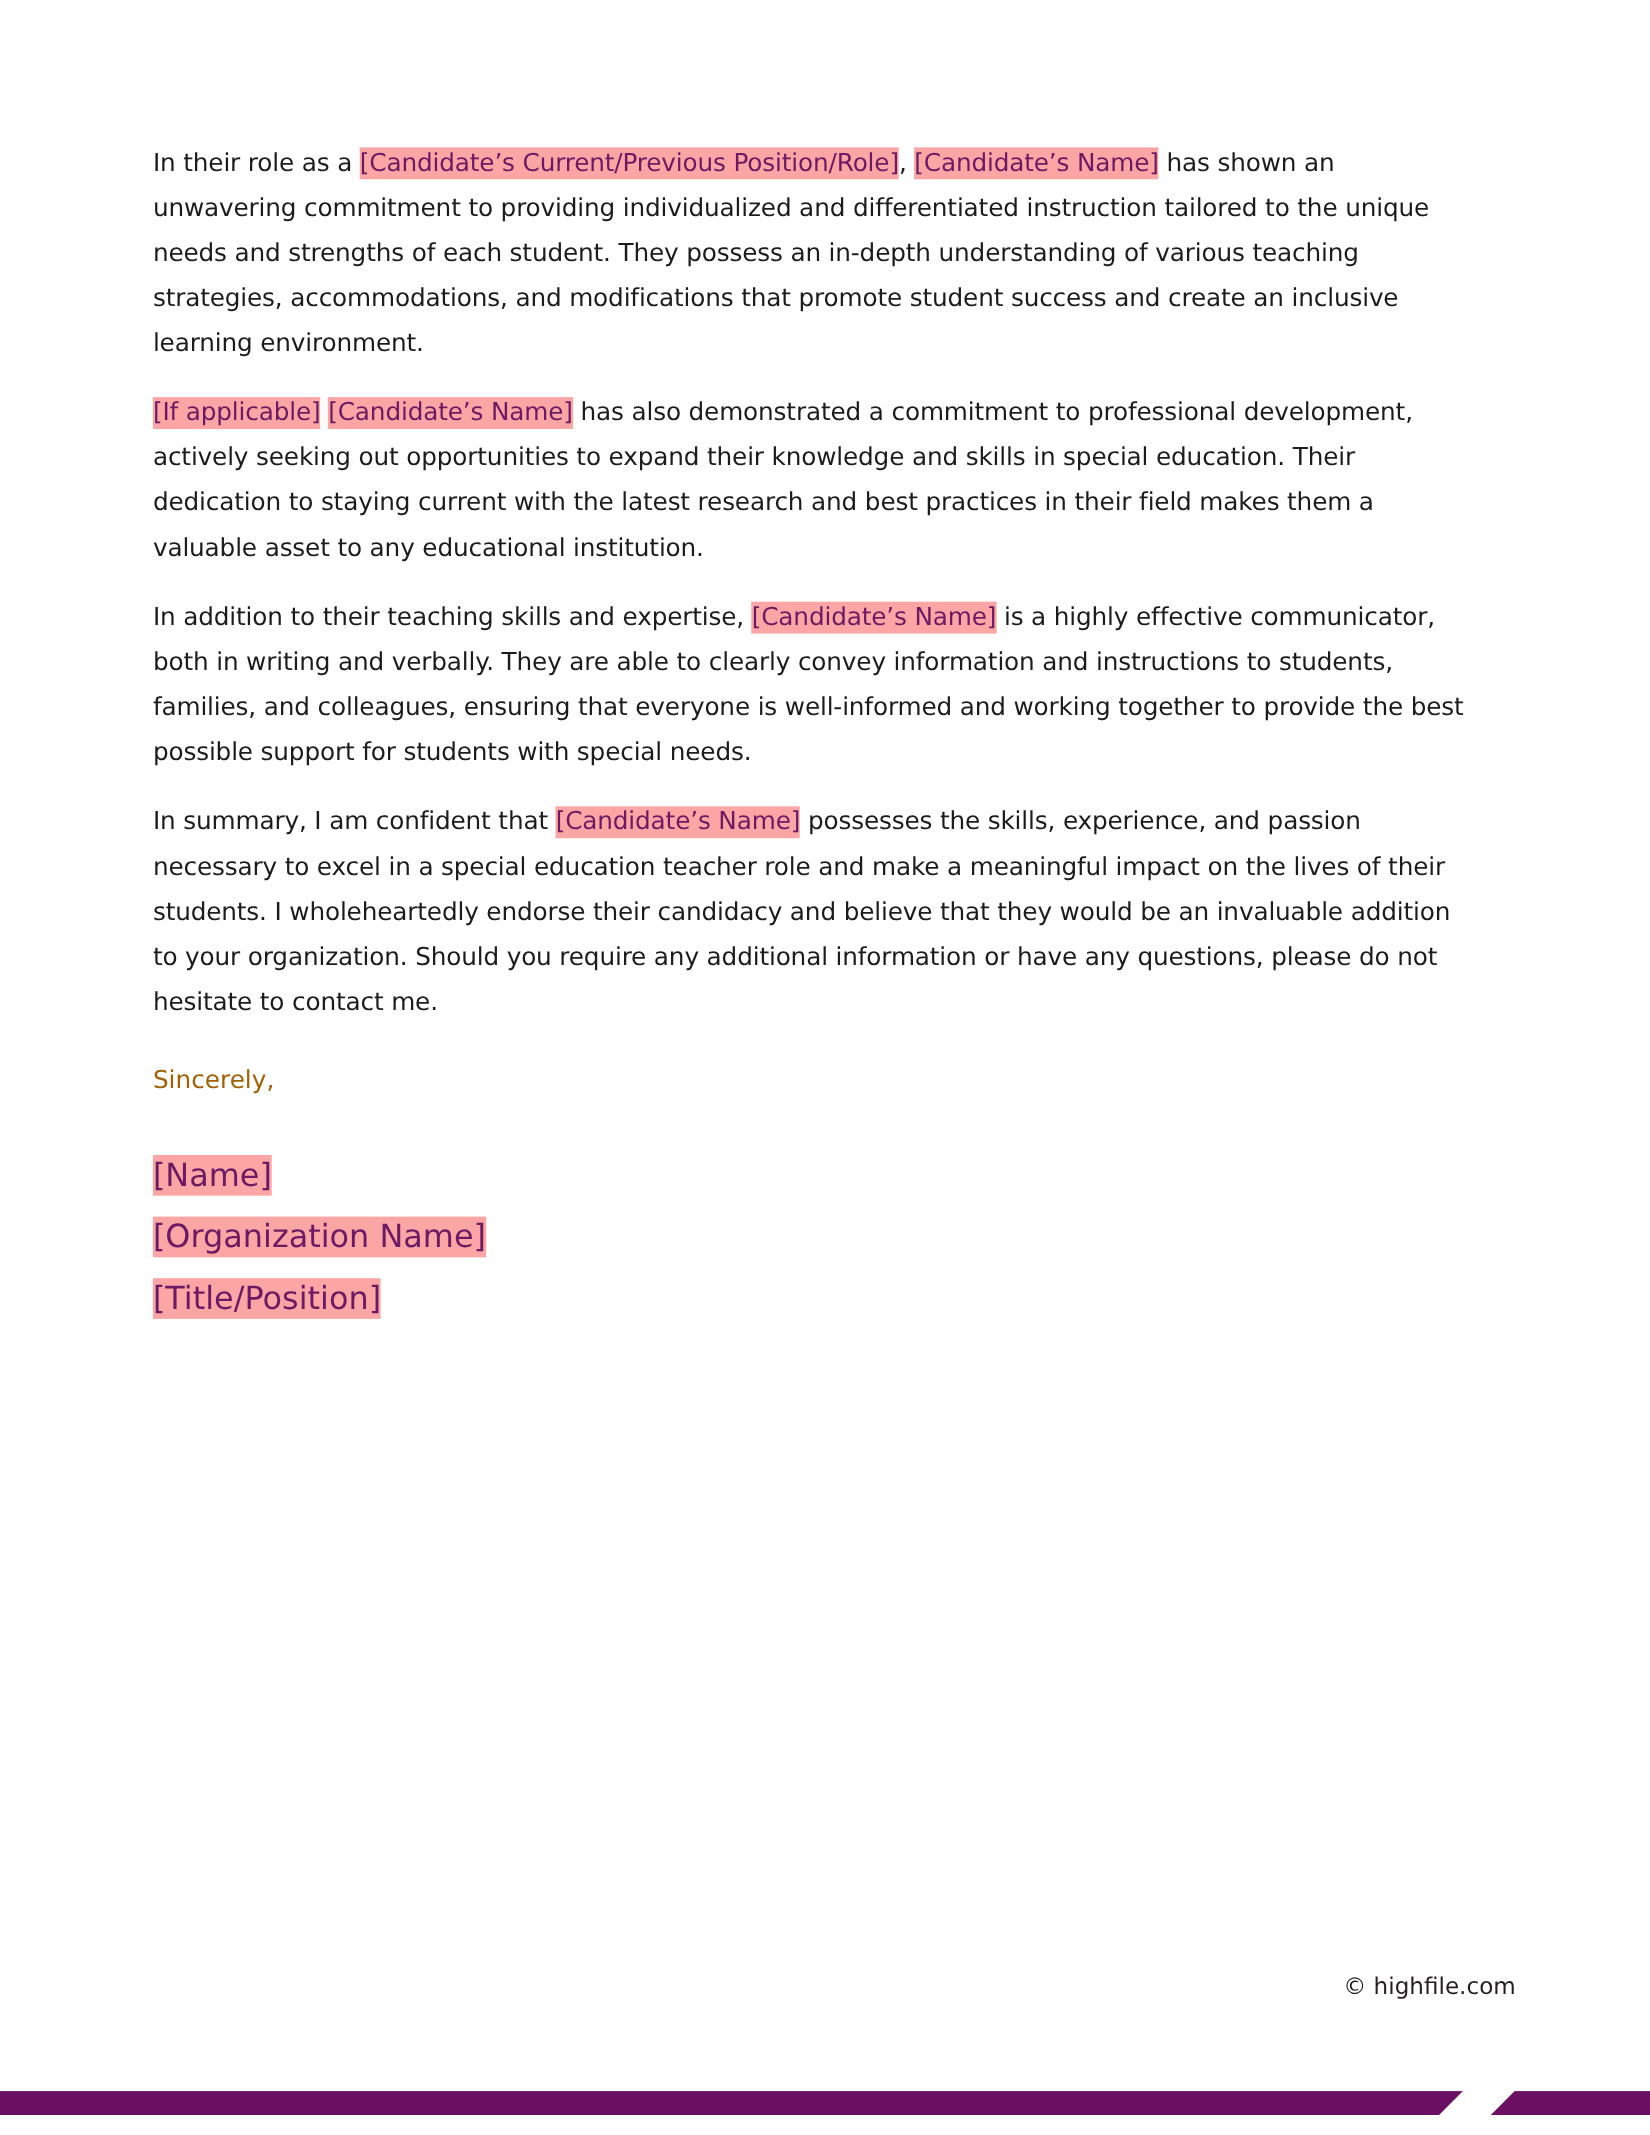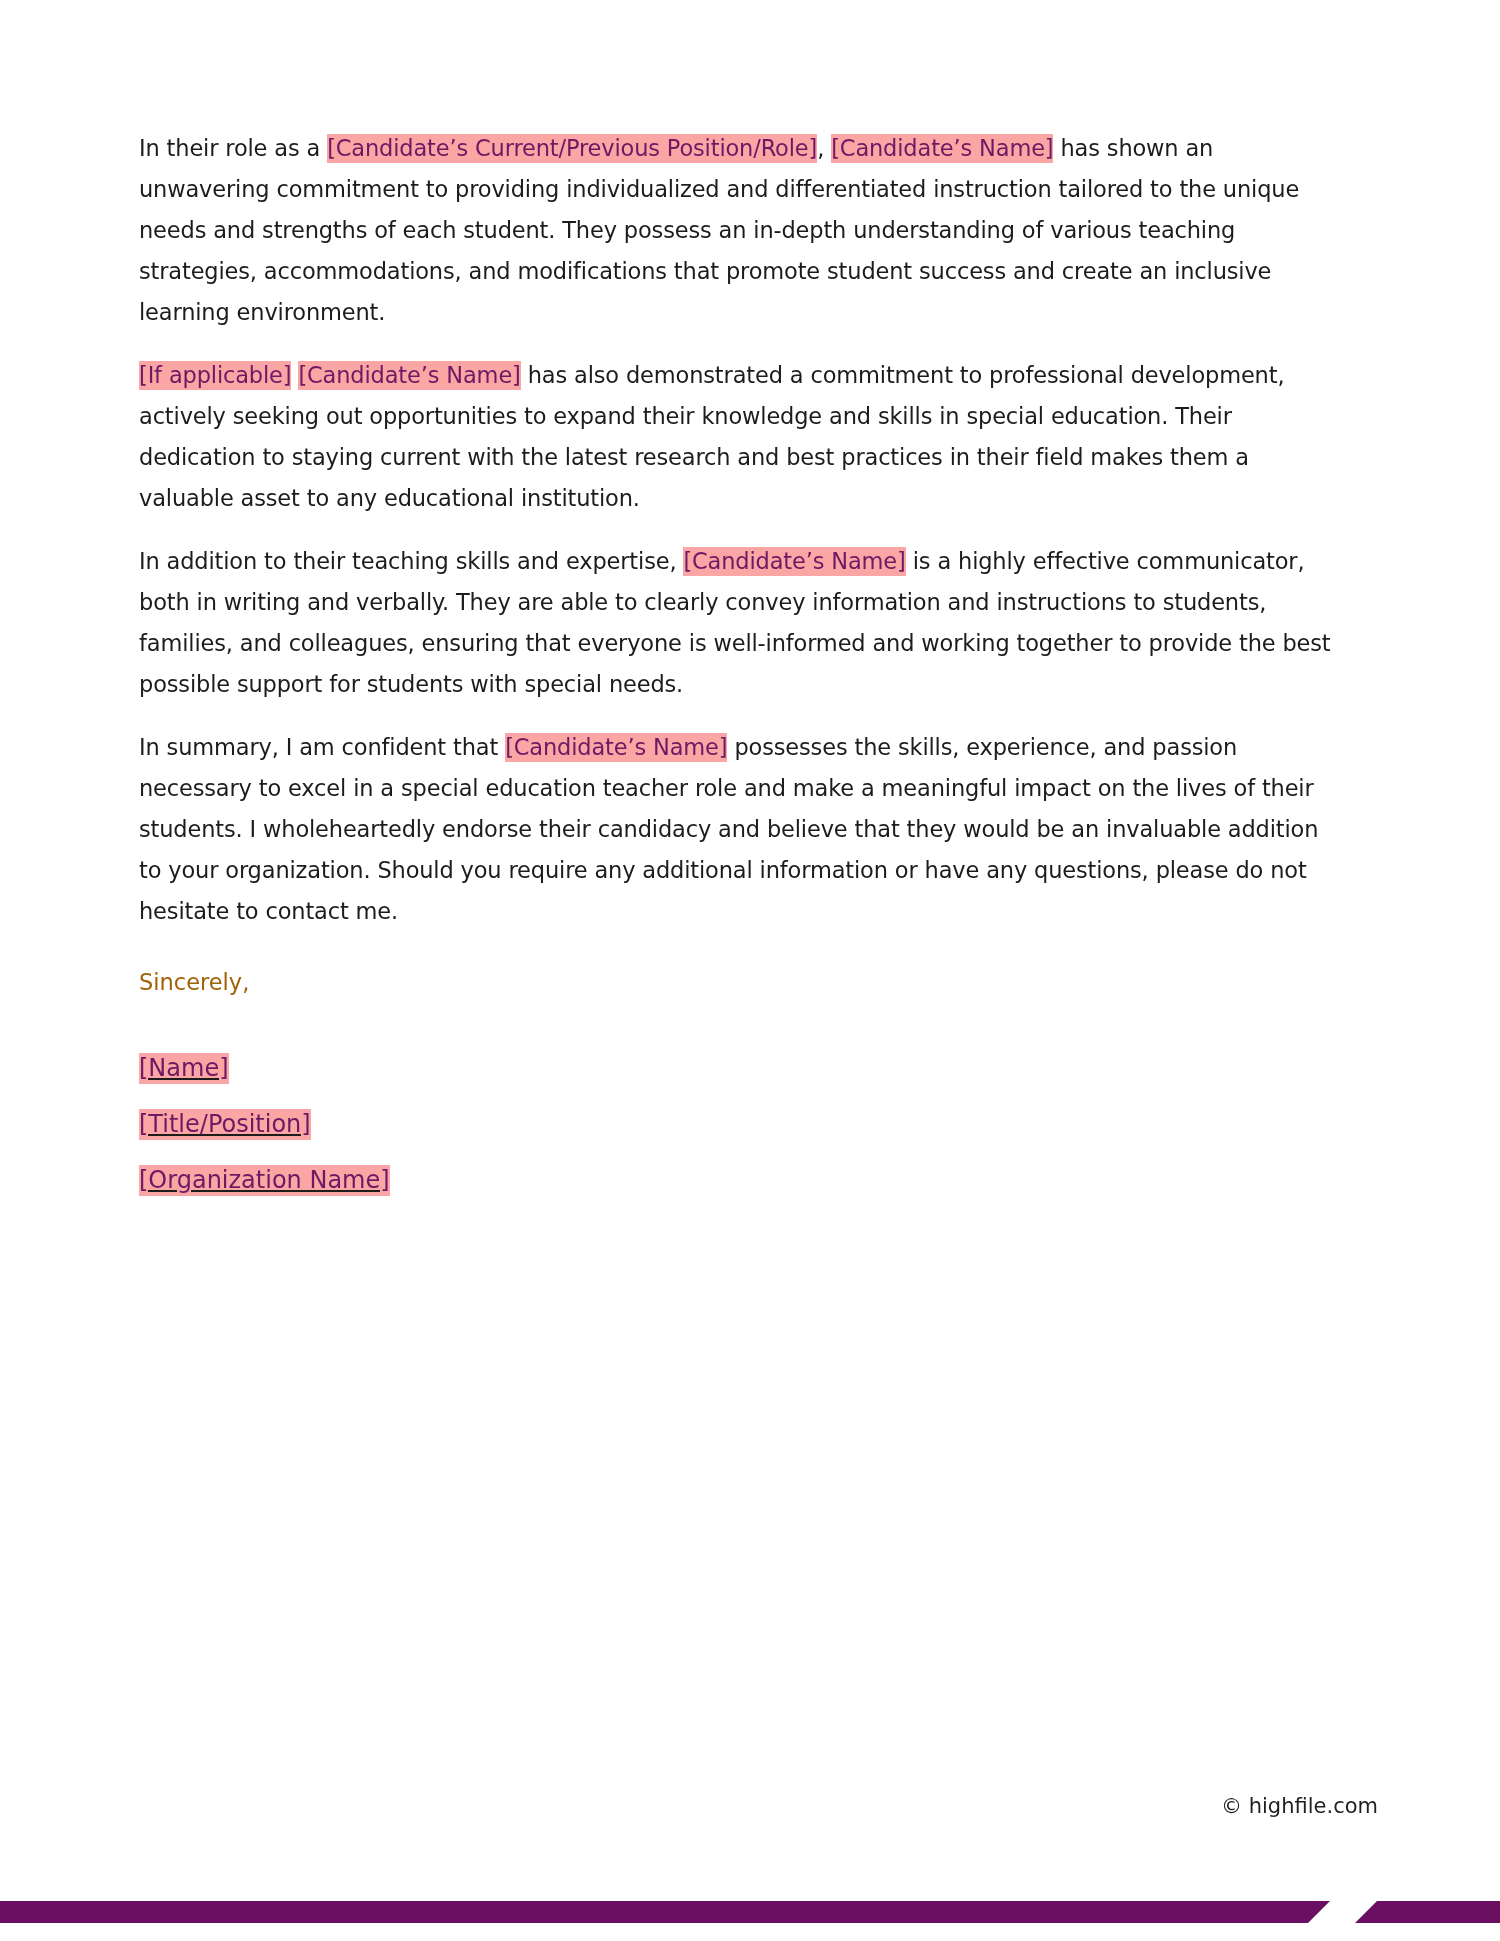--- a/index.html
+++ b/index.html
@@ -53,24 +53,23 @@
     line-height: 41px;
     color: #a16207;
   }
 
   .sig-block {
     margin-top: 48px;
   }
 
   .sig-line {
     margin: 0 0 22px 0;
-    font-size: 24px;
+    font-size: 29px;
     line-height: 34px;
     color: #1c1c1c;
-    text-decoration: underline;
   }
 
   .sig-line:last-child {
     margin-bottom: 0;
   }
 
   
   .footer-credit {
     position: absolute;
     right: 122px;
@@ -130,22 +129,22 @@
     </p>
 
     <p class="para">
       <span>In summary, I am confident that </span><span class="ph">[Candidate’s Name]</span><span> possesses the skills, experience, and passion necessary to excel in a special education teacher role and make a meaningful impact on the lives of their students. I wholeheartedly endorse their candidacy and believe that they would be an invaluable addition to your organization. Should you require any additional information or have any questions, please do not hesitate to contact me.</span>
     </p>
 
     <p class="signoff">Sincerely,</p>
 
     <div class="sig-block">
       <p class="sig-line"><span class="ph">[Name]</span></p>
+      <p class="sig-line"><span class="ph">[Organization Name]</span></p>
       <p class="sig-line"><span class="ph">[Title/Position]</span></p>
-      <p class="sig-line"><span class="ph">[Organization Name]</span></p>
     </div>
 
   </div>
 
   <div class="footer-credit">© highfile.com</div>
 
   <div class="bottom-bar">
     <div class="bar-main"></div>
     <div class="bar-accent"></div>
   </div>

